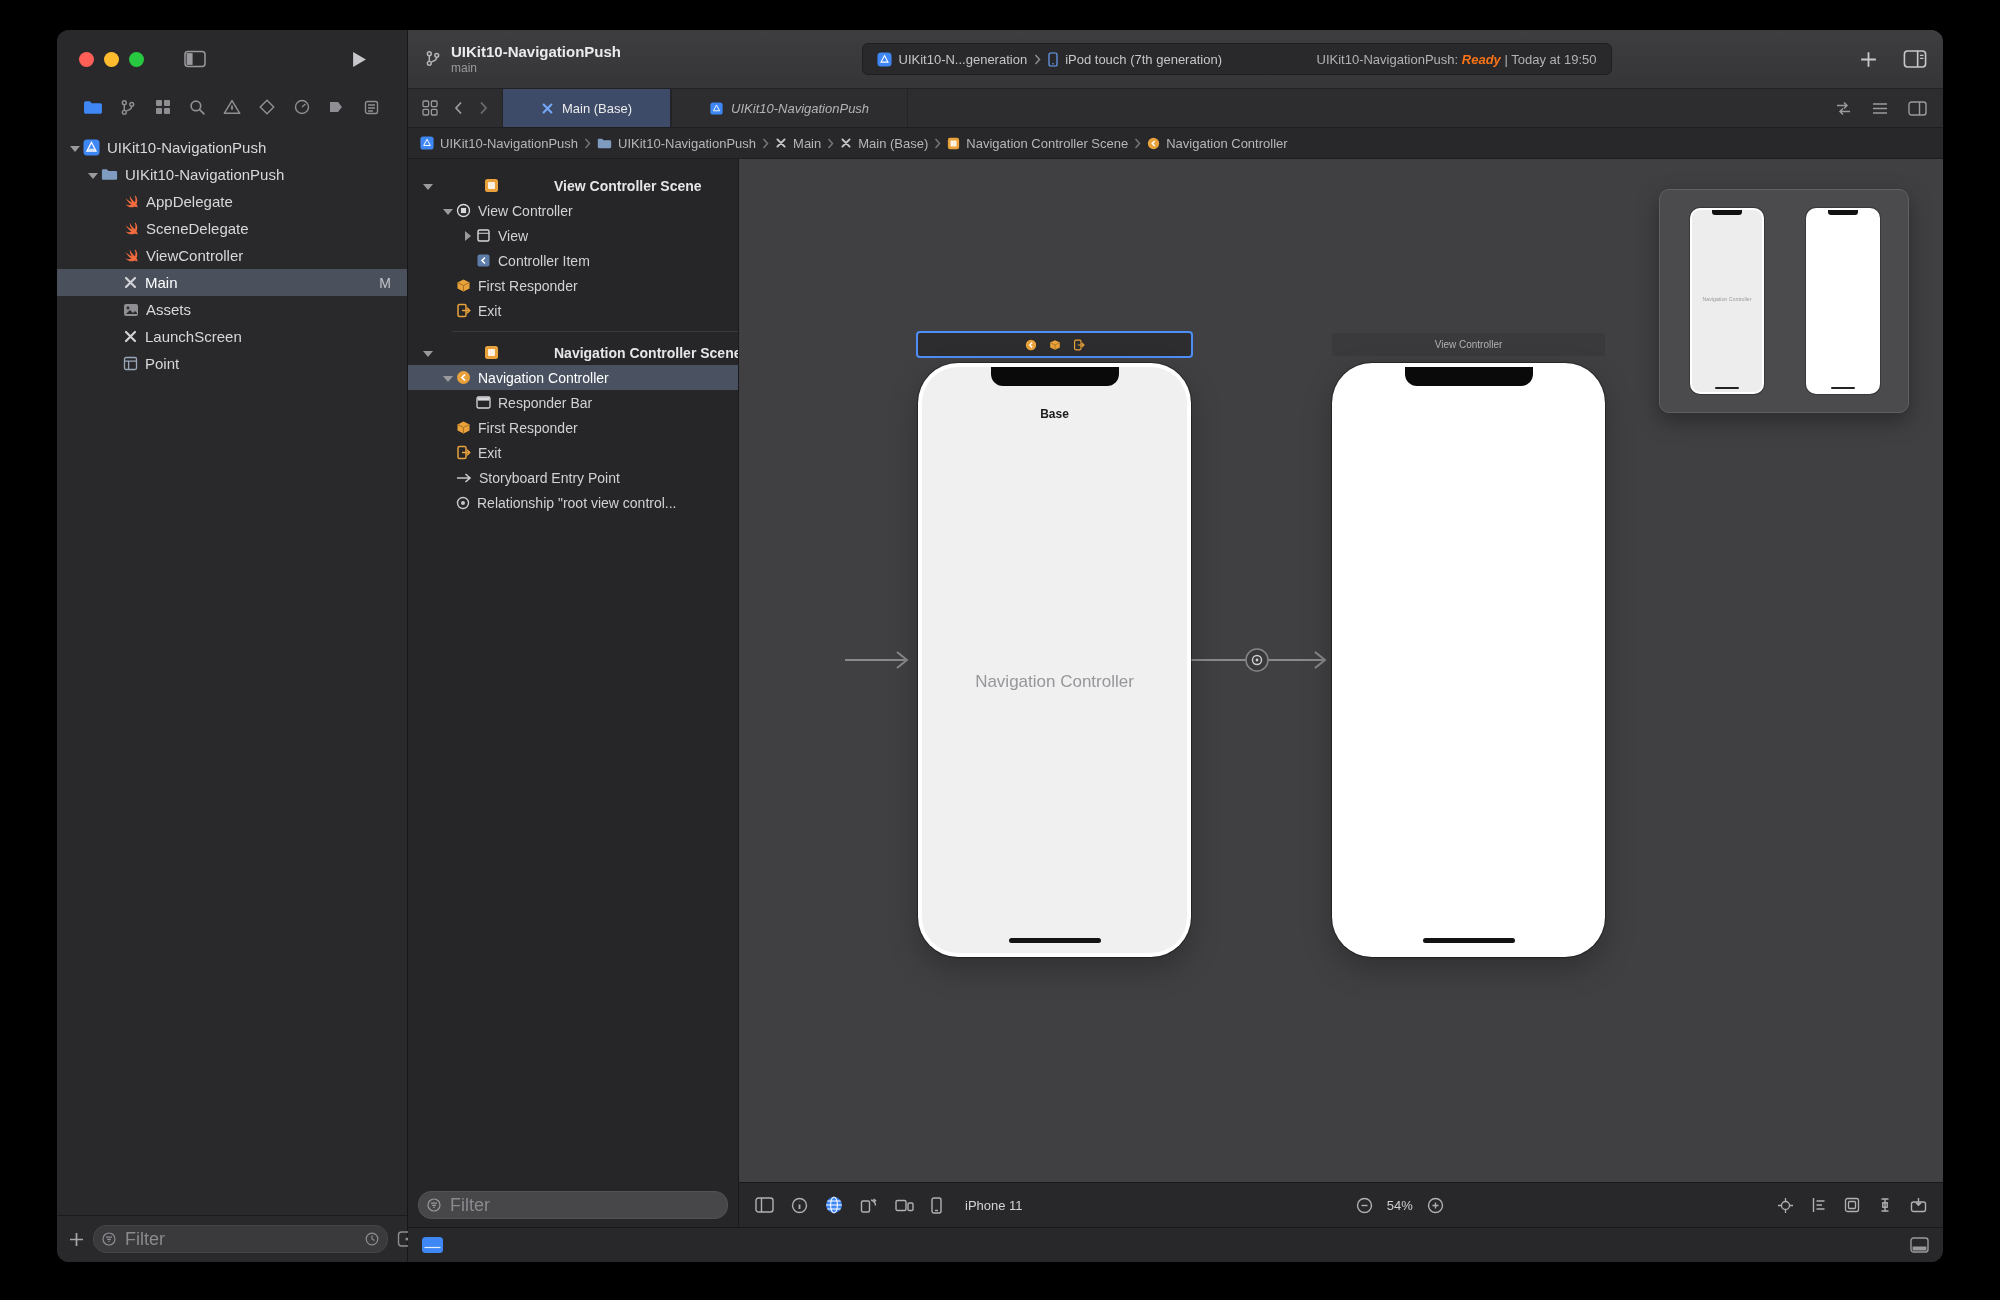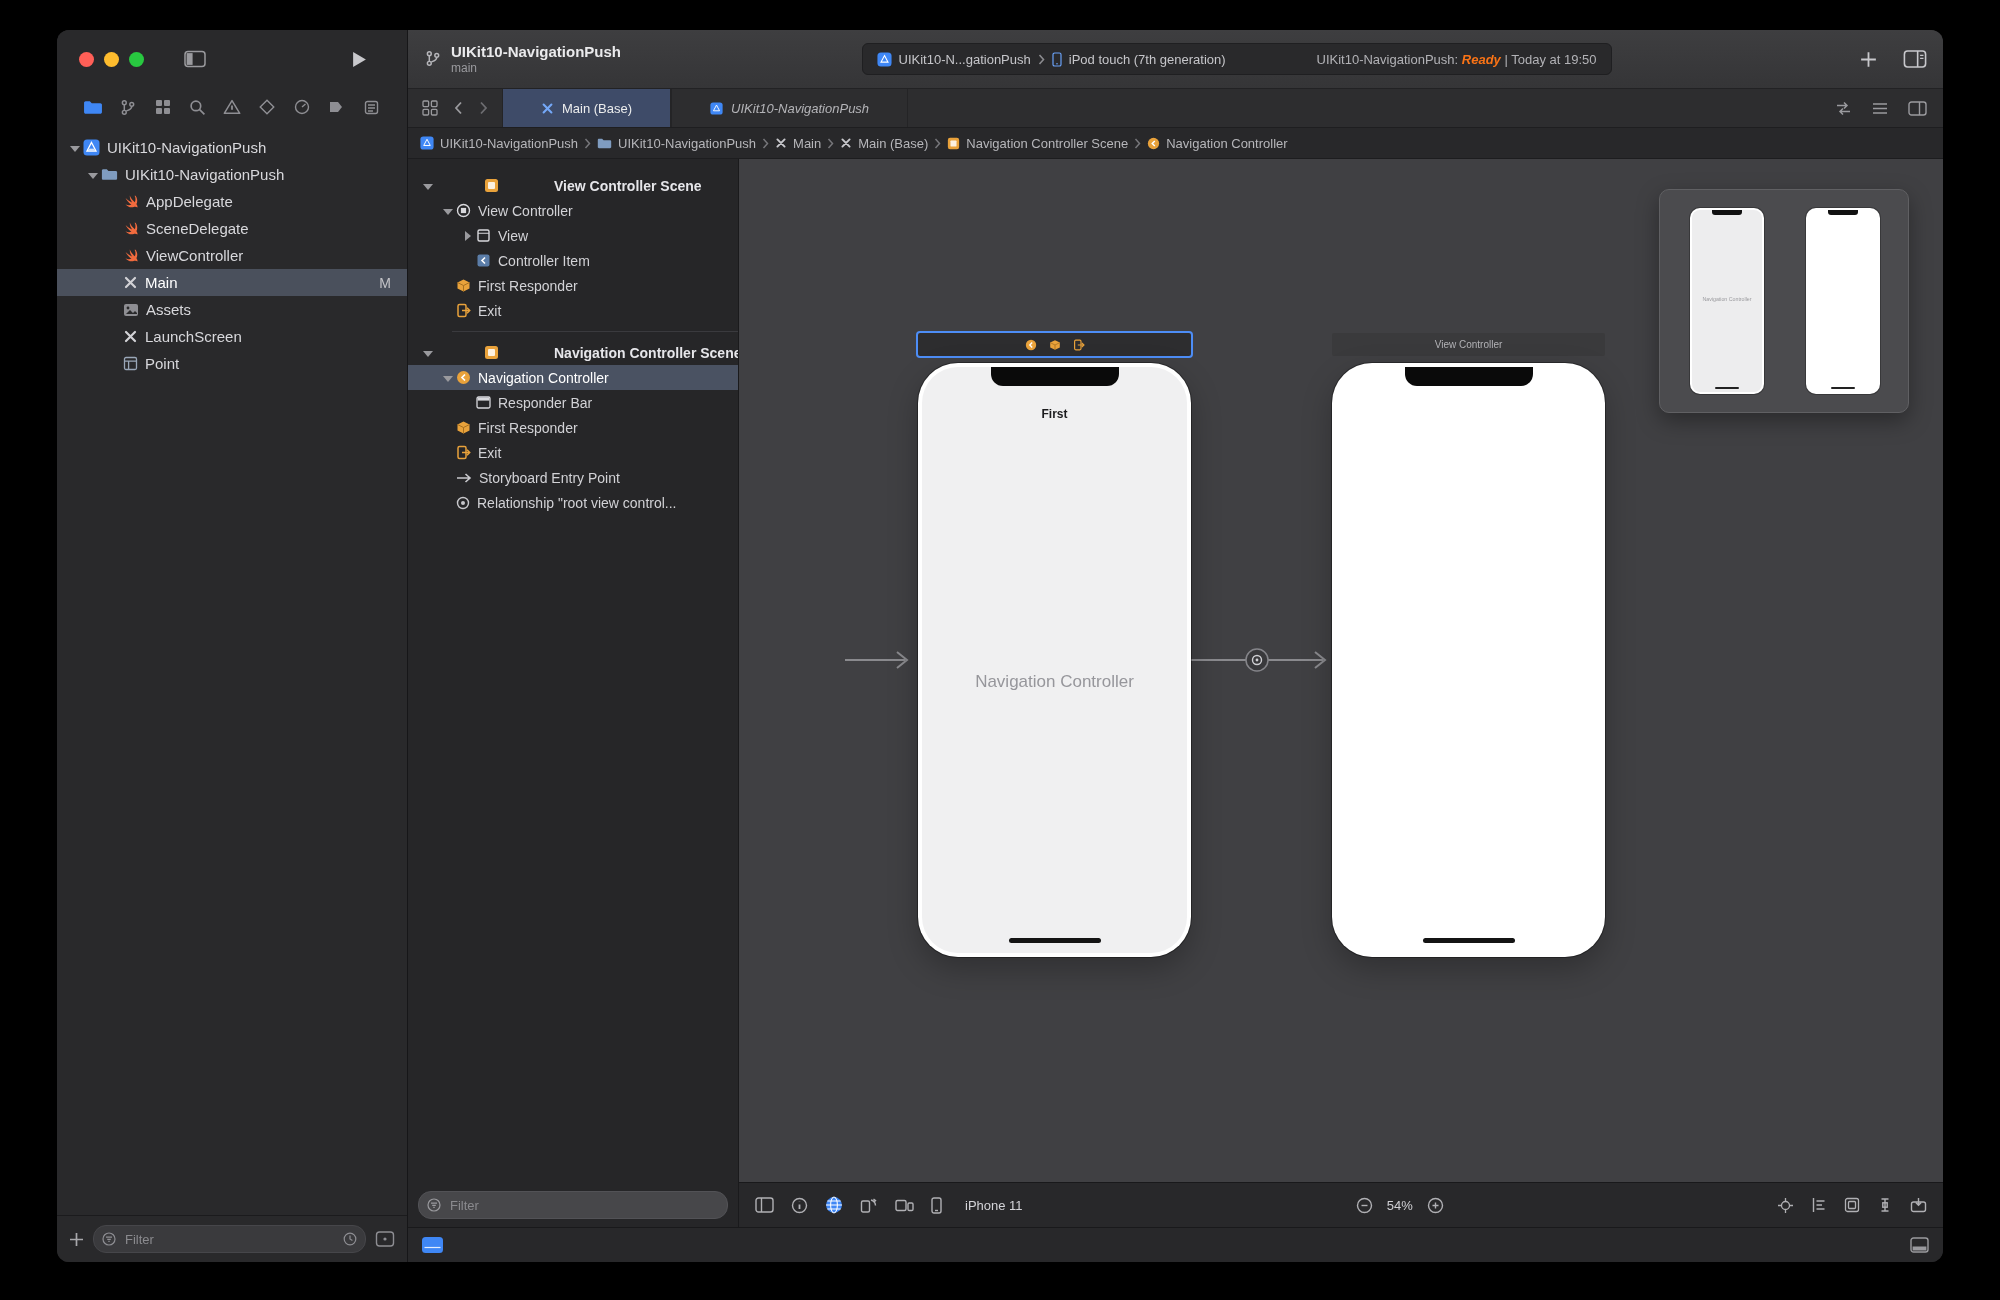--- a/index.html
+++ b/index.html
@@ -20,21 +20,21 @@
   .t-row{height:27px;display:flex;align-items:center;position:relative;white-space:nowrap;}
   .t-row .lbl{margin-left:7px;}
   .t-row.sel{background:#4a505c;color:#fff;}
   .badge{position:absolute;right:16px;color:#c4c4c8;font-size:14px;}
   .lvl0{padding-left:10px;}.lvl1{padding-left:28px;}.lvl2{padding-left:66px;}
   .disc{width:16px;height:16px;position:relative;flex:none;}
   .disc.open::after{content:"";position:absolute;left:3px;top:6px;border-left:5px solid transparent;border-right:5px solid transparent;border-top:6px solid #9a9a9e;}
   .disc.closed::after{content:"";position:absolute;left:5px;top:3px;border-top:5px solid transparent;border-bottom:5px solid transparent;border-left:6px solid #9a9a9e;}
   .sb-footer{height:46px;flex:none;border-top:1px solid #1b1b1d;display:flex;align-items:center;padding:0 12px;gap:9px;}
   .pill{flex:1;height:26px;border-radius:13px;background:#3a3a3d;border:1px solid #46464a;display:flex;align-items:center;padding:0 8px;gap:6px;}
-  .pill input{flex:1;background:transparent;border:none;outline:none;color:#fdba74;font-size:13px;font-family:"Liberation Sans",sans-serif;min-width:0;}
+  .pill input{flex:1;background:transparent;border:none;outline:none;color:#fdba74;font-size:18px;font-family:"Liberation Sans",sans-serif;min-width:0;}
   .pill input::placeholder{color:#8a8a8e;}
 
   
   .editor{flex:1;display:flex;flex-direction:column;min-width:0;}
   .toolbar{height:58px;flex:none;background:linear-gradient(#3e3e40,#353537);border-bottom:1px solid #222224;display:flex;align-items:center;padding:0 16px;}
   .tb-title{display:flex;align-items:center;gap:10px;}
   .tb-title .tcol{display:flex;flex-direction:column;line-height:1.2;}
   .tb-name{font-size:15px;font-weight:700;color:#eaeaec;}
   .tb-sub{font-size:12px;color:#9a9a9e;}
   .activity{width:720px;height:30px;margin:0 auto;background:#29292b;border:1px solid #1f1f21;border-radius:6px;display:flex;align-items:center;padding:0 14px;font-size:13px;color:#c6c6ca;gap:7px;}
@@ -312,21 +312,21 @@
           </span>
         </div>
 
         <div class="activity">
           <span class="ic">
             <svg width="15" height="15" viewBox="0 0 17 17">
                 <rect x=".5" y=".5" width="16" height="16" rx="4" fill="#3f87f5"></rect>
                 <path d="M8.5 4L12.5 11.5H4.5z" fill="none" stroke="#fff" stroke-width="1.2"></path>
               </svg>
           </span>
-          <span>UIKit10-N...gationPush</span>
+          <span>UIKit10-N...generation</span>
           <span class="ic">
             <svg width="7" height="11" viewBox="0 0 7 11" fill="none" stroke="#8a8a8e" stroke-width="1.6">
                 <path d="M1.5 1l4 4.5-4 4.5"></path>
               </svg>
           </span>
           <span class="ic">
             <svg width="10" height="15" viewBox="0 0 10 15" fill="none" stroke="#6aa2f8" stroke-width="1.2">
                 <rect x="1" y="1" width="8" height="13" rx="1.6"></rect>
                 <circle cx="5" cy="11.8" r=".8" fill="#6aa2f8" stroke="none"></circle>
               </svg>
@@ -679,21 +679,21 @@
                     <rect x="2" y="1.5" width="8" height="12" rx="1.5"></rect>
                     <path d="M6 7.5h7.5M11 4.8l2.7 2.7-2.7 2.7"></path>
                   </svg>
               </span>
             </div>
 
             <div class="device" style="left:179px;top:204px;">
               <div class="bezel"></div>
               <div class="dscreen gray-screen">
                 <div class="notch"></div>
-                <div class="nav-title">First</div>
+                <div class="nav-title">Base</div>
                 <div class="body-label">Navigation Controller</div>
                 <div class="home"></div>
               </div>
             </div>
 
             <div class="scene-dock dock2">
               <span>View Controller</span>
             </div>
 
             <div class="device" style="left:593px;top:204px;">

